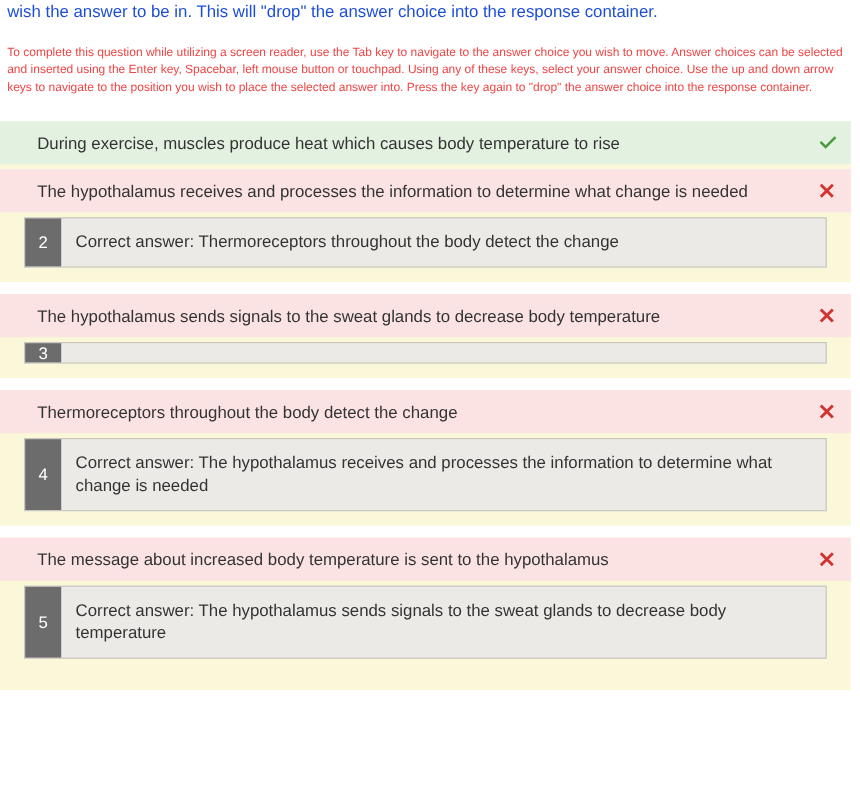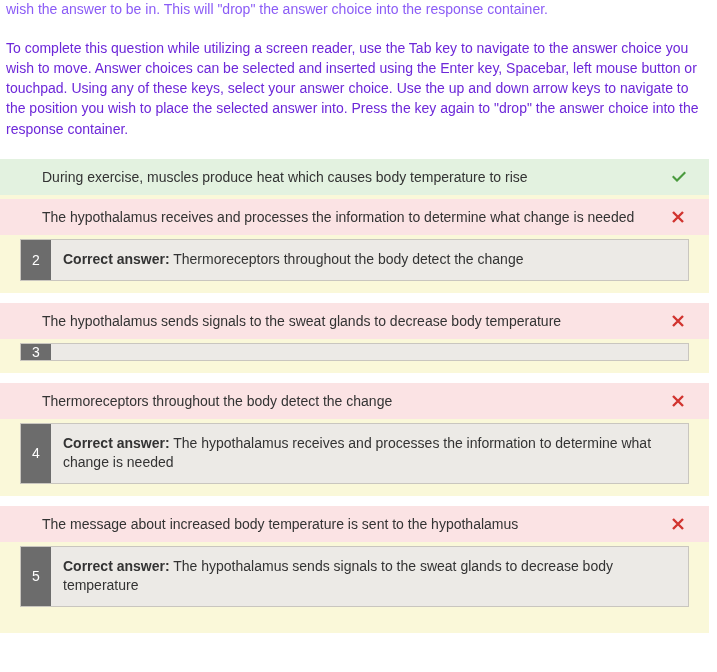--- a/index.html
+++ b/index.html
@@ -7,39 +7,39 @@
     margin: 0;
     font-family: Arial, Helvetica, sans-serif;
     font-size: 14px;
     color: #333;
     background: #fff;
     width: 717px;
     overflow: hidden;
   }
   .page { padding: 0 8px 0 0; }
   .cut-top {
-    color: #8b5cf6;
+    color: #1d4ed8;
     font-size: 14px;
     line-height: 1.4;
     margin: 0 0 18px 6px;
   }
   .instructions {
-    font-size: 14px;
+    font-size: 10px;
     line-height: 1.45;
     margin: 0 6px 20px 6px;
-    color: #6d28d9;
+    color: #ef4444;
   }
   .question-area {
     background: #faf8d9;
     padding: 0 0 14px 0;
   }
   .row {
     display: flex;
     align-items: center;
-    padding: 10px 14px;
+    padding: 10px 3px;
     font-size: 14px;
     position: relative;
     margin-bottom: 4px;
     gap: 28px;
   }
   .row .text {
     flex: 1;
     padding-left: 28px;
     color: #333;
   }
@@ -72,21 +72,21 @@
     justify-content: center;
     font-size: 14px;
     flex-shrink: 0;
   }
   .answer-body {
     padding: 10px 12px;
     font-size: 14px;
     color: #333;
     line-height: 1.4;
   }
-  .answer-body .label { font-weight: bold; }
+  .answer-body .label { font-weight: normal; }
   .gap { height: 10px; background: #fff; }
   .check-icon svg { width: 16px; height: 16px; display: block; }
   .cross-icon svg { width: 14px; height: 14px; display: block; }
 </style>
 </head>
 <body>
 
 <div class="page">
   <div class="cut-top">wish the answer to be in. This will "drop" the answer choice into the response container.</div>
   <div class="instructions">To complete this question while utilizing a screen reader, use the Tab key to navigate to the answer choice you wish to move. Answer choices can be selected and inserted using the Enter key, Spacebar, left mouse button or touchpad. Using any of these keys, select your answer choice. Use the up and down arrow keys to navigate to the position you wish to place the selected answer into. Press the key again to "drop" the answer choice into the response container.</div>

